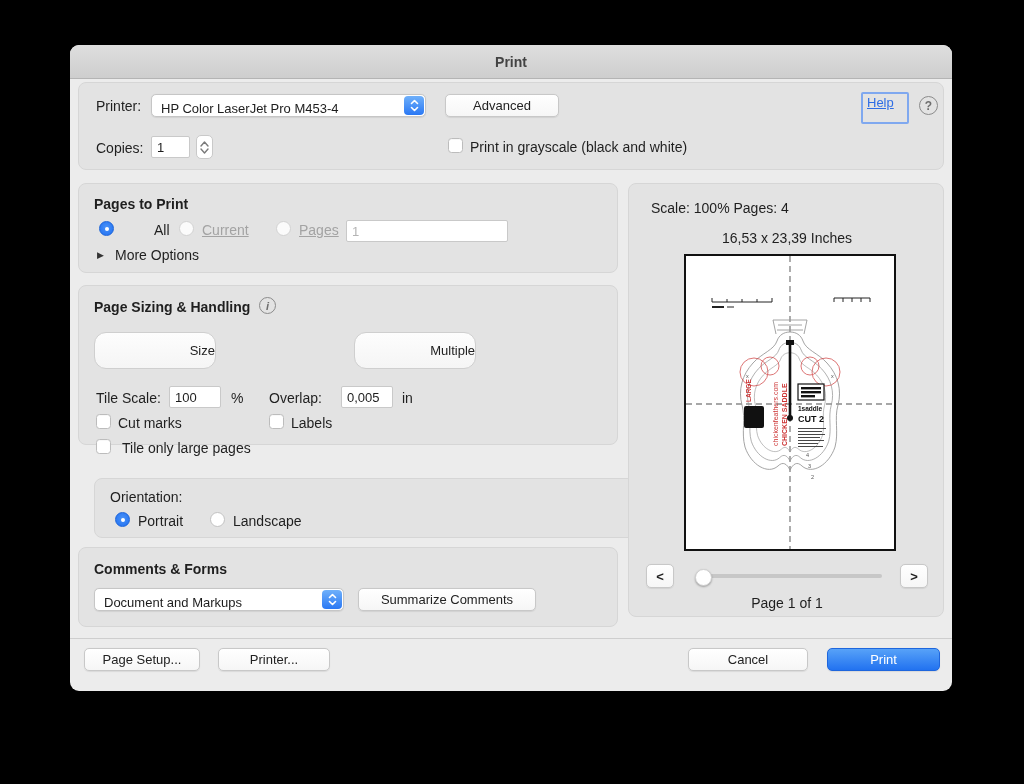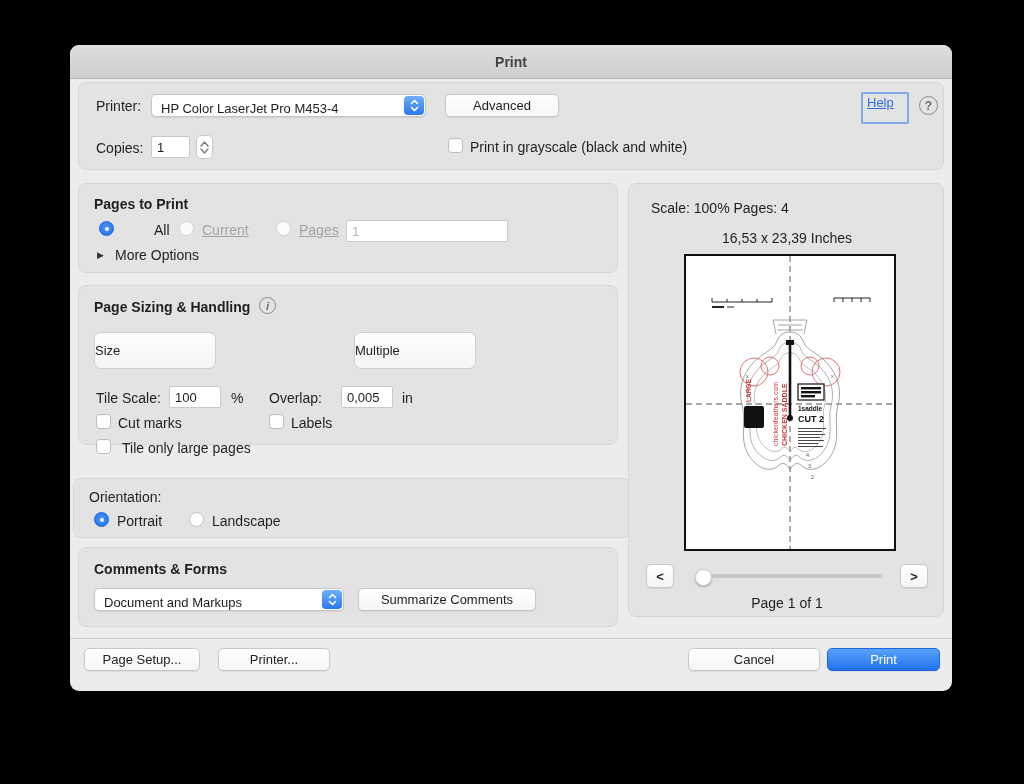--- a/index.html
+++ b/index.html
@@ -14,22 +14,22 @@
   .panel{position:absolute;background:#e3e3e3;border:1px solid #d6d6d6;border-radius:8px;box-sizing:border-box;}
   .lbl{position:absolute;font-size:14px;color:#1f1f1f;white-space:nowrap;}
   .lbl.bold{font-weight:700;}
   .lbl.gray{color:#a3a3a3;text-decoration:underline;}
   .btn{position:absolute;height:23px;background:linear-gradient(#ffffff,#f6f6f6);
     border:1px solid #c8c8c8;border-radius:5px;font-size:13px;color:#222;
     display:flex;align-items:center;justify-content:center;box-sizing:border-box;
     box-shadow:0 .5px 1px rgba(0,0,0,.08);cursor:default;white-space:nowrap;}
   .btn.primary{background:linear-gradient(#57a2f8,#2272f0);border-color:#1e66dd;color:#fff;}
   .seg{position:absolute;width:122px;height:37px;background:linear-gradient(#fdfdfd,#f5f5f5);
-    border:1px solid #cfcfcf;border-radius:7px;font-size:13px;color:#222;
-    display:flex;align-items:center;justify-content:flex-start;box-sizing:border-box;}
+    border:1px solid #cfcfcf;border-radius:12px;font-size:13px;color:#222;
+    display:flex;align-items:center;justify-content:flex-end;box-sizing:border-box;}
   .seg.selected{background:#cbcbcb;border:1px solid #a6a6a6;}
   .popup{position:absolute;height:23px;background:#fff;border:1px solid #c6c6c6;border-radius:5px;
     box-sizing:border-box;display:flex;align-items:flex-end;box-shadow:0 .5px 1px rgba(0,0,0,.08);}
   .popup .pv{font-size:13px;color:#1d1d1d;padding-left:9px;flex:1;white-space:nowrap;overflow:hidden;}
   .popup .pc{width:20px;align-self:stretch;margin:1px;border-radius:4px;
     background:linear-gradient(#6fb0fa,#2a78f4);display:flex;align-items:center;justify-content:center;}
   .txt{position:absolute;height:22px;background:#fff;border:1px solid #c9c9c9;border-radius:2px;
     font-size:13px;color:#1d1d1d;box-sizing:border-box;padding:0 5px;font-family:"Liberation Sans",sans-serif;outline:none;}
   .txt::placeholder{color:#b4b4b4;}
   .checkbox{position:absolute;width:15px;height:15px;background:#fff;border:1px solid #bcbcbc;
@@ -127,21 +127,21 @@
       <input class="txt" style="left: 262px; top: 100px; width: 52px;" value="0,005">
       <span class="lbl" style="left:323px;top:104px;">in</span>
       <div class="checkbox" style="left:17px;top:128px;"></div>
       <span class="lbl" style="left:39px;top:129px;">Cut marks</span>
       <div class="checkbox" style="left:190px;top:128px;"></div>
       <span class="lbl" style="left:212px;top:129px;">Labels</span>
       <div class="checkbox" style="left:17px;top:153px;"></div>
       <span class="lbl" style="left:43px;top:154px;">Tile only large pages</span>
     </div>
 
-    <div class="panel" style="left:3px;top:433px;width:558px;height:60px;">
+    <div class="panel" style="left:24px;top:433px;width:558px;height:60px;">
       <span class="lbl" style="left:15px;top:10px;">Orientation:</span>
       <div class="radio on" style="left:20px;top:33px;"></div>
       <span class="lbl" style="left:43px;top:34px;">Portrait</span>
       <div class="radio off" style="left:115px;top:33px;"></div>
       <span class="lbl" style="left:138px;top:34px;">Landscape</span>
     </div>
 
     <div class="panel" style="left:8px;top:502px;width:540px;height:80px;">
       <span class="lbl bold" style="left:15px;top:13px;">Comments &amp; Forms</span>
       <div class="popup" style="left:15px;top:40px;width:250px;">
@@ -262,21 +262,21 @@
     </div>
 
     <div class="divider" style="top:593px;"></div>
 
     <div class="btn" style="left:14px;top:603px;width:116px;">
       <span>Page Setup...</span>
     </div>
     <div class="btn" style="left:148px;top:603px;width:112px;">
       <span>Printer...</span>
     </div>
-    <div class="btn" style="left:618px;top:603px;width:132px;">
+    <div class="btn" style="left:618px;top:603px;width:120px;">
       <span>Cancel</span>
     </div>
     <div class="btn primary" style="left:757px;top:603px;width:113px;">
       <span>Print</span>
     </div>
 
   </div>
 </div>
 
 </body></html>

